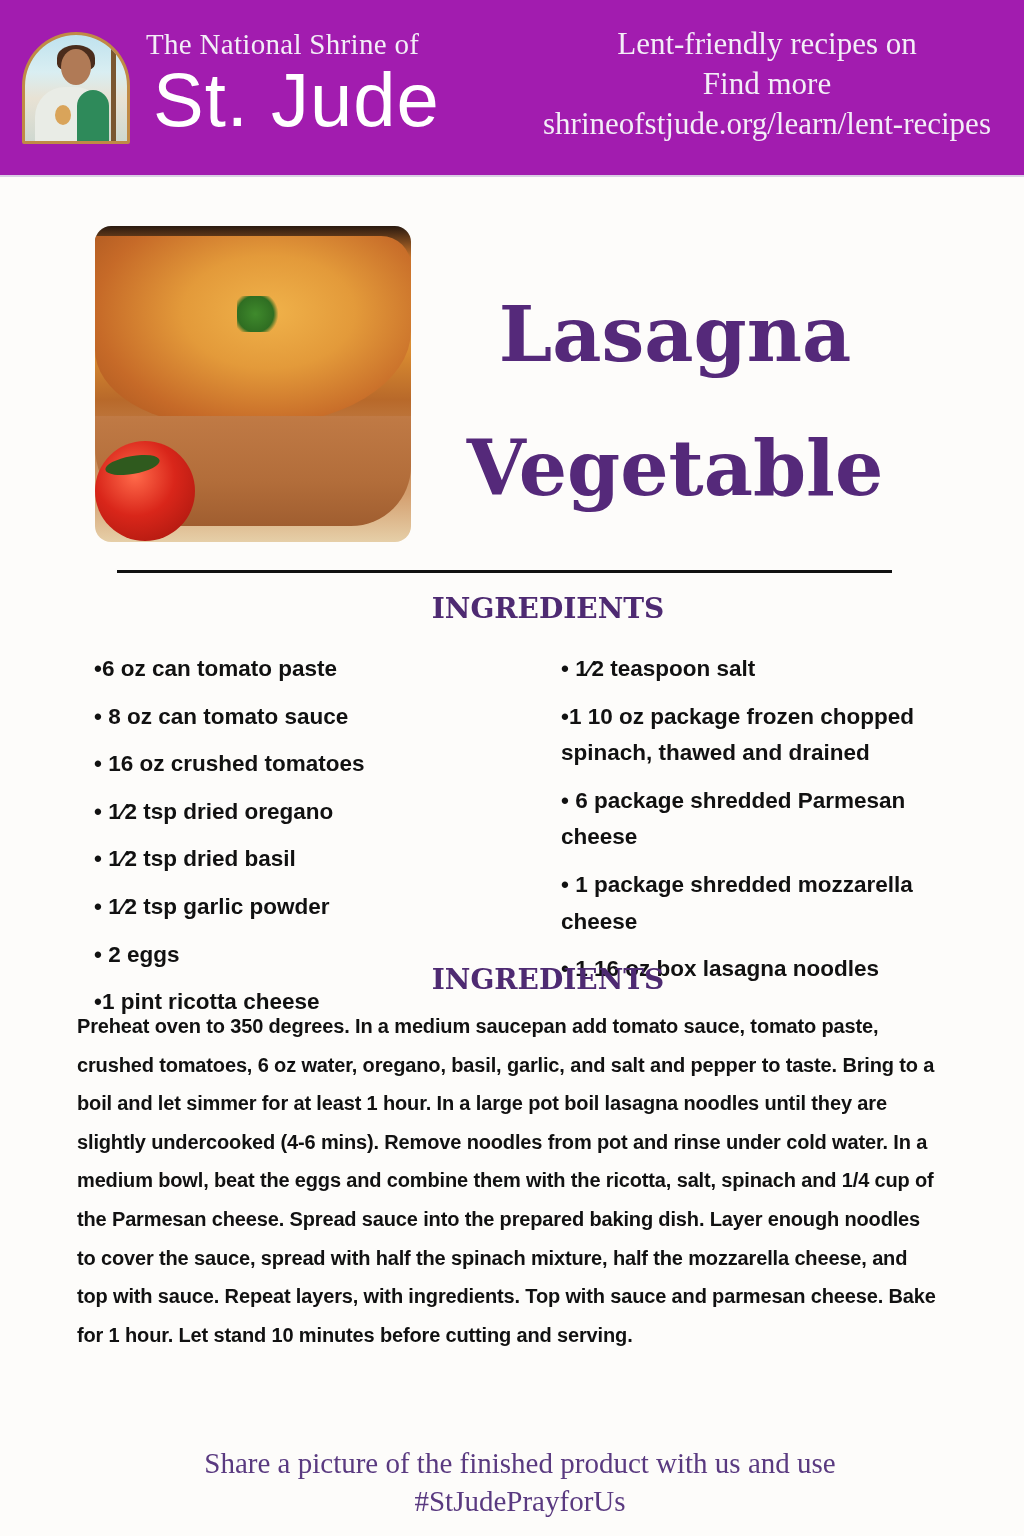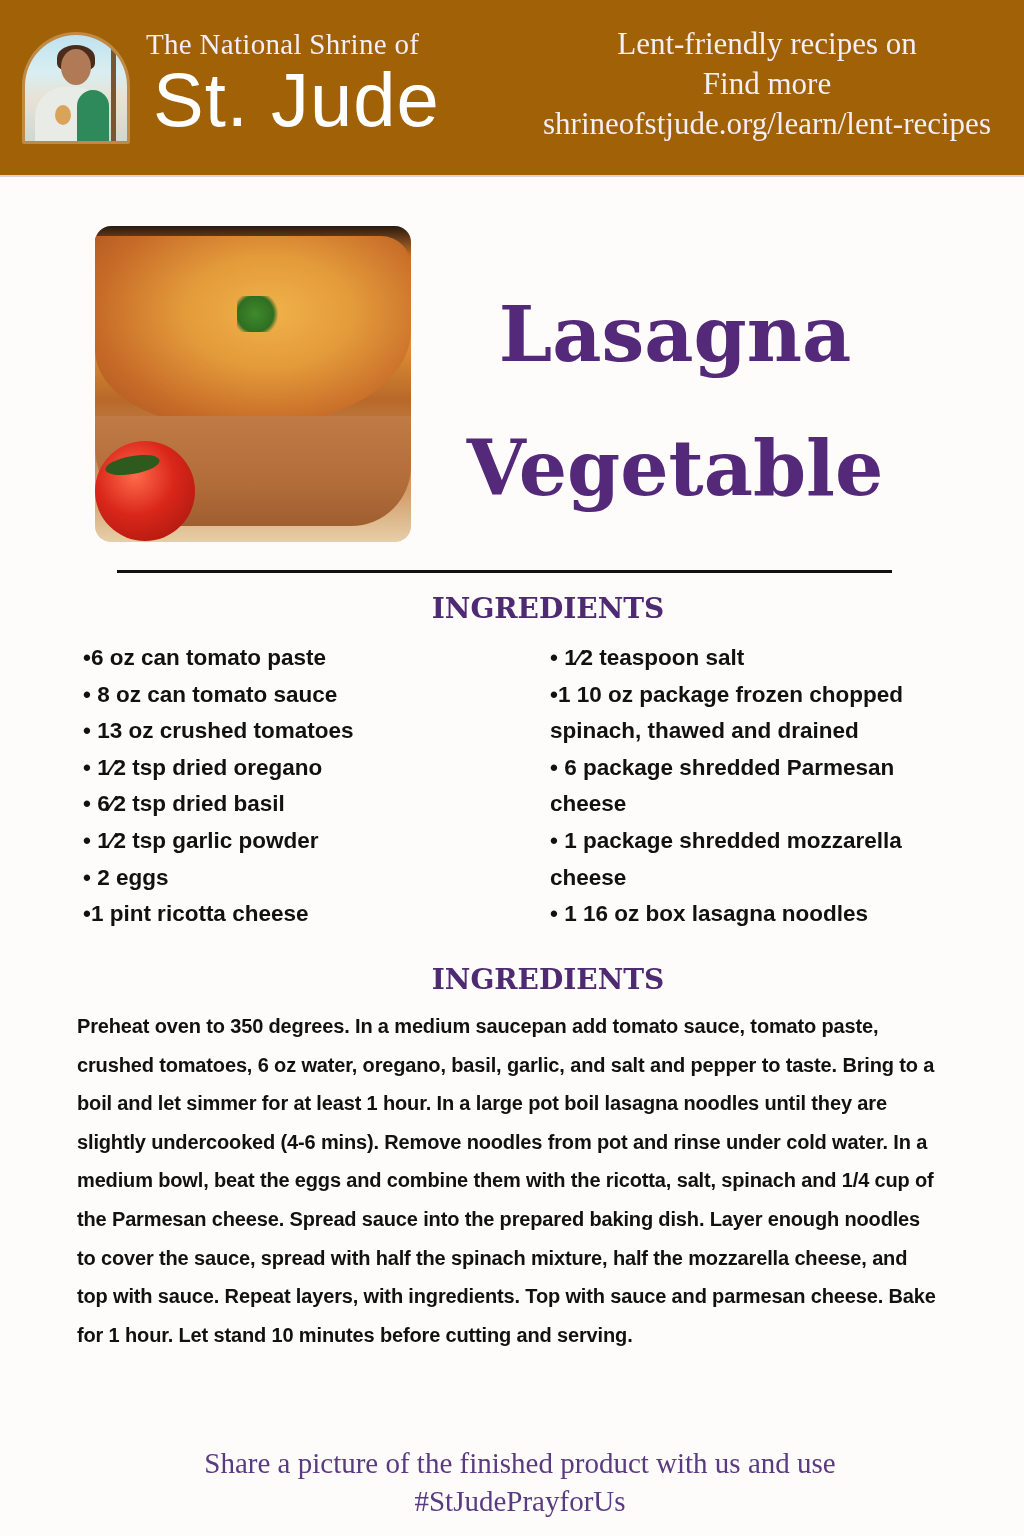--- a/index.html
+++ b/index.html
@@ -4,21 +4,21 @@
 <style>
   html, body { margin: 0; padding: 0; }
   body {
     width: 1024px; height: 1536px; overflow: hidden;
     background: #fdfcfa;
     font-family: "Liberation Sans", sans-serif;
     position: relative;
   }
   .header {
     position: absolute; left: 0; top: 0; width: 1024px; height: 175px;
-    background: #a16207;
+    background: #a21caf;
     border-bottom: 2px solid #d9cfe4;
   }
   .logo-frame {
     position: absolute; left: 22px; top: 32px; width: 108px; height: 112px;
     border: 3px solid #c08a45;
     border-radius: 54px 54px 2px 2px;
     background: linear-gradient(180deg, #bfe2ee 0%, #d9eef2 35%, #e8e2d4 60%, #cfd8d0 100%);
     overflow: hidden;
     box-sizing: border-box;
   }
@@ -74,21 +74,21 @@
   }
   .rule { position: absolute; left: 117px; top: 570px; width: 775px; height: 3px; background: #111; }
   .section-head {
     position: absolute; left: 0; width: 1010px; text-align: center;
     color: #4e2a72; font-family: "DejaVu Serif", serif; font-weight: bold; font-size: 28px; margin-left: 43px;
   }
   .ing-col {
     position: absolute; margin: 0; padding: 0; list-style: none;
     font-weight: bold; font-size: 22.5px; color: #111; line-height: 36.6px;
   }
-  .ing-col li { margin: 0; padding: 0; }
+  .ing-col li { margin: 11px; padding: 0; }
   .col-left { left: 83px; top: 640px; width: 450px; }
   .col-right { left: 550px; top: 640px; width: 400px; }
   .directions {
     position: absolute; left: 77px; top: 1007px; width: 860px;
     font-weight: bold; font-size: 20px; color: #111; line-height: 38.6px;
     letter-spacing: -0.15px;
   }
   .footer {
     position: absolute; left: 0; top: 1444px; width: 1040px; text-align: center;
     color: #5a3a80; font-family: "Liberation Serif", serif; font-size: 29px; line-height: 38px;
@@ -128,23 +128,23 @@
   <div>Vegetable</div>
 </div>
 
 <div class="rule"></div>
 
 <div class="section-head" style="top:592px;">INGREDIENTS</div>
 
 <ul class="ing-col col-left">
   <li>•6 oz can tomato paste</li>
   <li>• 8 oz can tomato sauce</li>
-  <li>• 13 oz crushed tomatoes</li>
+  <li>• 16 oz crushed tomatoes</li>
   <li>• 1⁄2 tsp dried oregano</li>
-  <li>• 6⁄2 tsp dried basil</li>
+  <li>• 1⁄2 tsp dried basil</li>
   <li>• 1⁄2 tsp garlic powder</li>
   <li>• 2 eggs</li>
   <li>•1 pint ricotta cheese</li>
 </ul>
 
 <ul class="ing-col col-right">
   <li>• 1⁄2 teaspoon salt</li>
   <li>•1 10 oz package frozen chopped spinach, thawed and drained</li>
   <li>• 6 package shredded Parmesan cheese</li>
   <li>• 1 package shredded mozzarella cheese</li>

